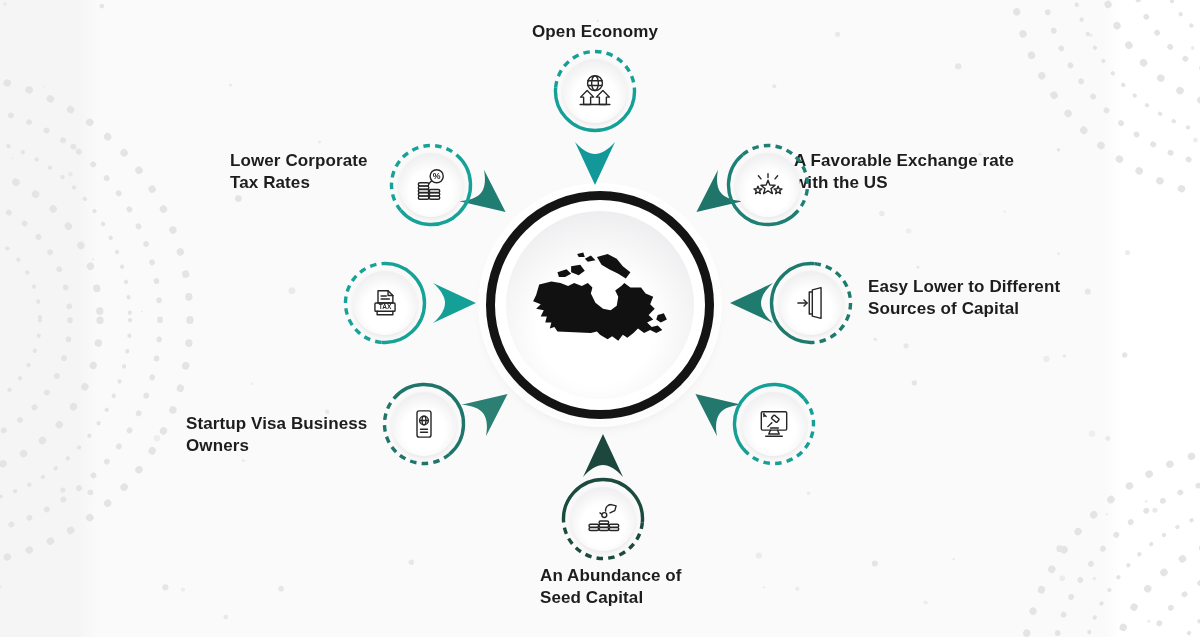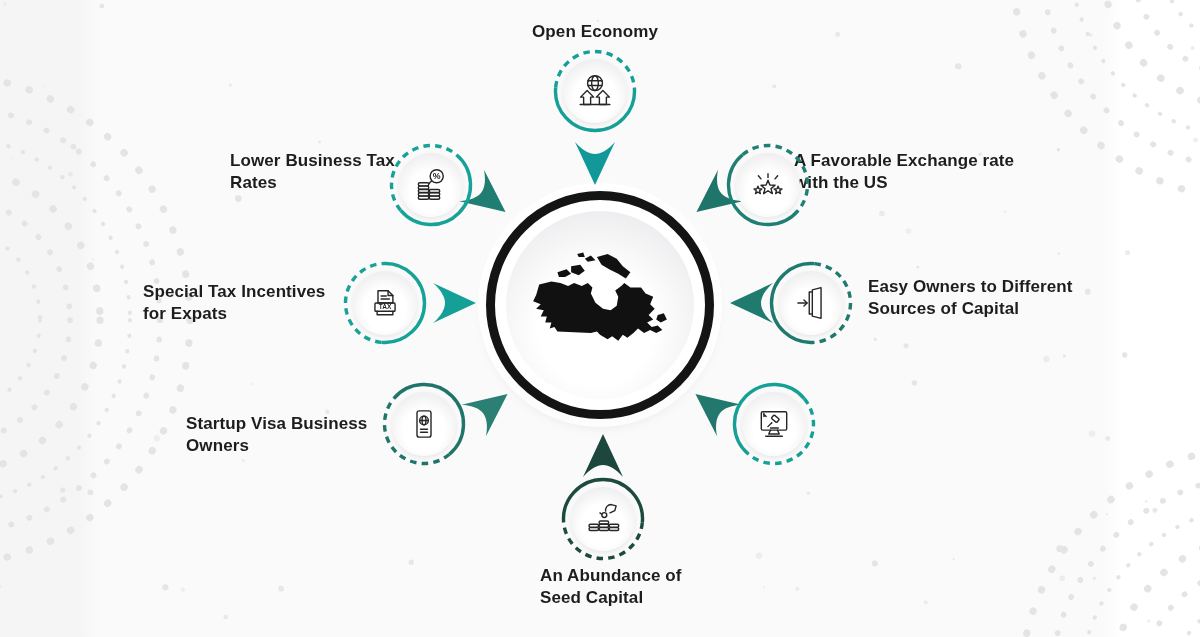--- a/index.html
+++ b/index.html
@@ -119,25 +119,24 @@
       <circle cx="874.77011982108" cy="563.4285346271603" r="2.9974754231970175" fill="#e4e4e6" opacity="0.9947103663555861"></circle>
       <circle cx="1148.6624685808376" cy="621.1330934111649" r="1.730208005909905" fill="#e4e4e6" opacity="0.5856461144218437"></circle>
       <circle cx="411.32023446789026" cy="562.2484225552755" r="2.6417872918964305" fill="#e4e4e6" opacity="0.8821371948030485"></circle>
       <circle cx="1146.2214795622142" cy="501.322716967353" r="1.338383960415788" fill="#e4e4e6" opacity="0.6571731610257054"></circle>
       <circle cx="958.1796240798103" cy="66.32333022464222" r="3.1804534104561686" fill="#e4e4e6" opacity="0.9100812659878663"></circle>
       <circle cx="1046.461359339981" cy="358.8785950317413" r="3.0716191774567676" fill="#e4e4e6" opacity="0.6717623008283612"></circle>
     </svg>
 
   <div class="label" style="left:495px;top:21px;width:200px;text-align:center;">Open Economy</div>
   <div class="label" style="left:794px;top:150px;width:240px;">A Favorable Exchange rate with the US</div>
-  <div class="label" style="left:868px;top:276px;width:215px;">Easy Owners to Different Sources of Capital</div>
+  <div class="label" style="left:868px;top:276px;width:215px;">Easy Lower to Different Sources of Capital</div>
   <div class="label" style="left:186px;top:413px;width:195px;">Startup Visa Business Owners</div>
   <div class="label" style="left:540px;top:565px;width:160px;">An Abundance of Seed Capital</div>
-  <div class="label" style="left:143px;top:281px;width:200px;">Special Tax Incentives for Expats</div>
-  <div class="label" style="left:230px;top:150px;width:165px;">Lower Business Tax Rates</div>
+  <div class="label" style="left:230px;top:150px;width:165px;">Lower Corporate Tax Rates</div>
 
   <div class="hub">
     <div class="hub-inner">
       <svg width="152" height="114" viewBox="0 0 200 150">
         <g fill="#111111">
 
           <path d="M20,48 L36,44 L48,46 L58,50 L66,46 L76,50 L84,46 L90,52 L88,60 L94,72 L104,80 L114,82 L122,76 L124,64 L120,56 L128,50 L132,46 L140,52 L154,52 L160,60 L170,64 L166,74 L172,80 L164,88 L170,94 L162,98 L168,104 L176,102 L182,108 L174,112 L166,108 L158,112 L150,106 L144,112 L136,118 L130,114 L124,122 L116,116 L110,120 L100,114 L96,110 L88,112 L44,110 L40,104 L34,106 L36,98 L28,98 L30,90 L22,90 L26,82 L16,80 L22,74 L12,70 L16,62 Z"></path>
 
           <path d="M44,32 L56,28 L62,34 L54,38 L46,38 Z"></path>
           <path d="M62,24 L74,22 L80,30 L72,36 L62,32 Z"></path>

